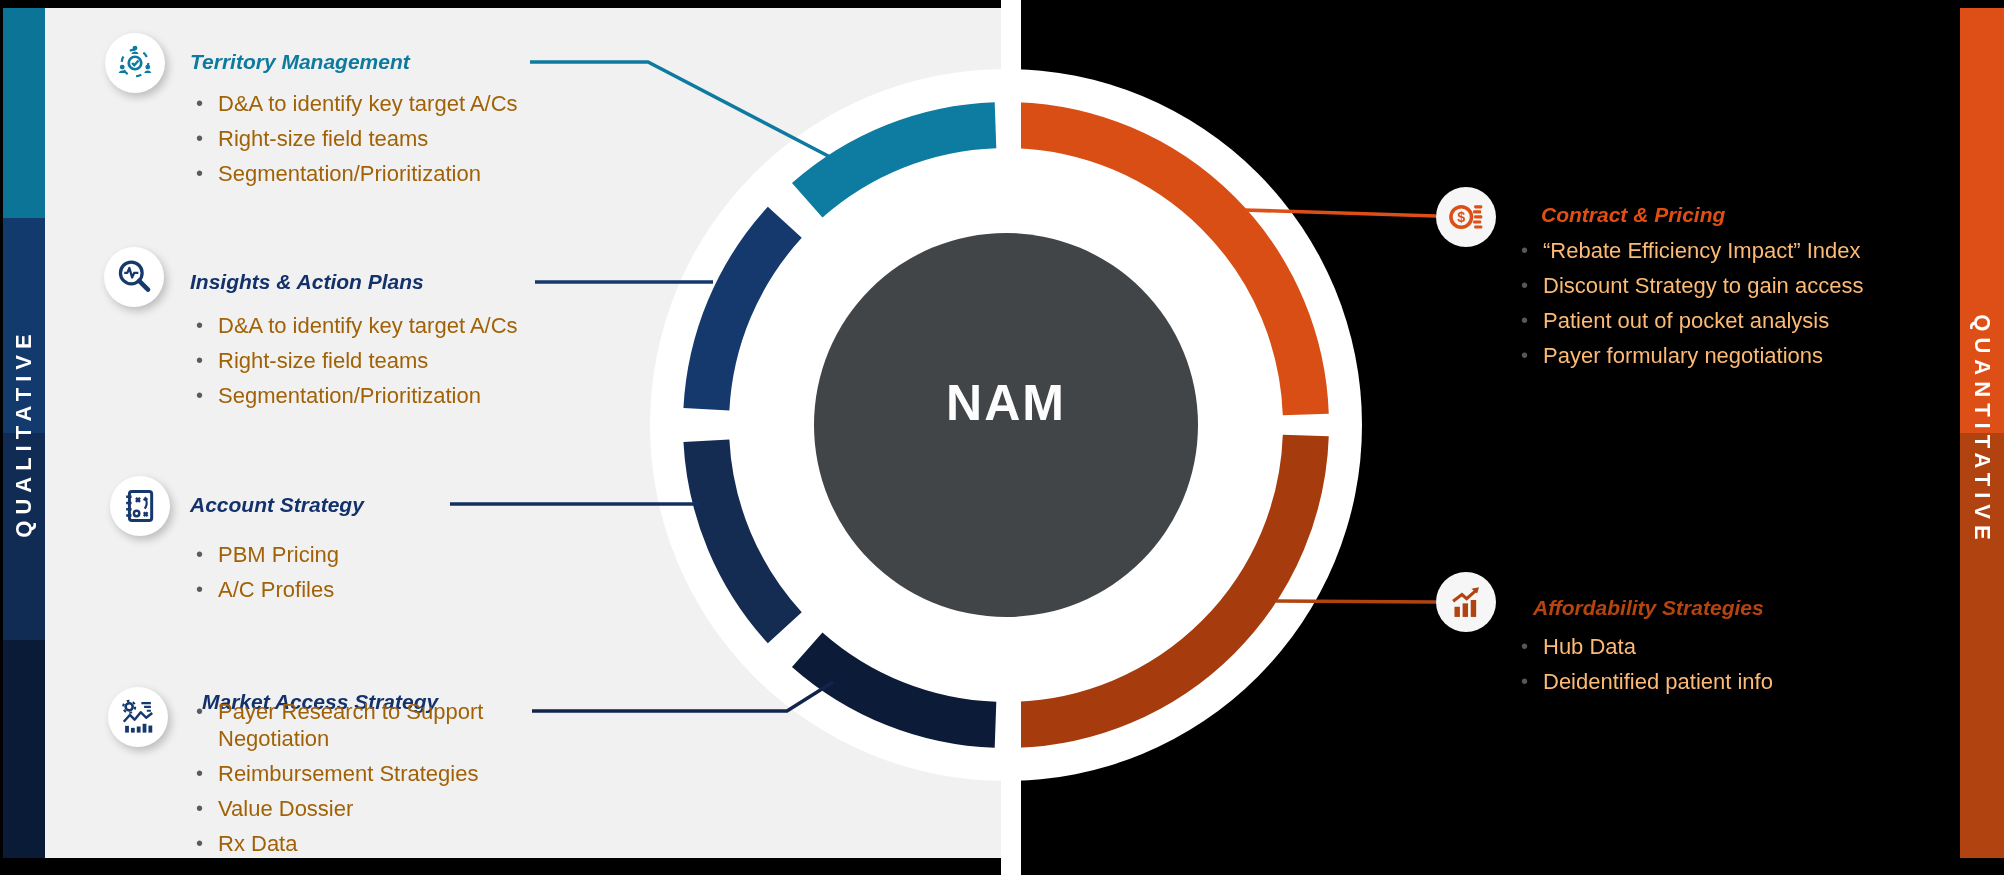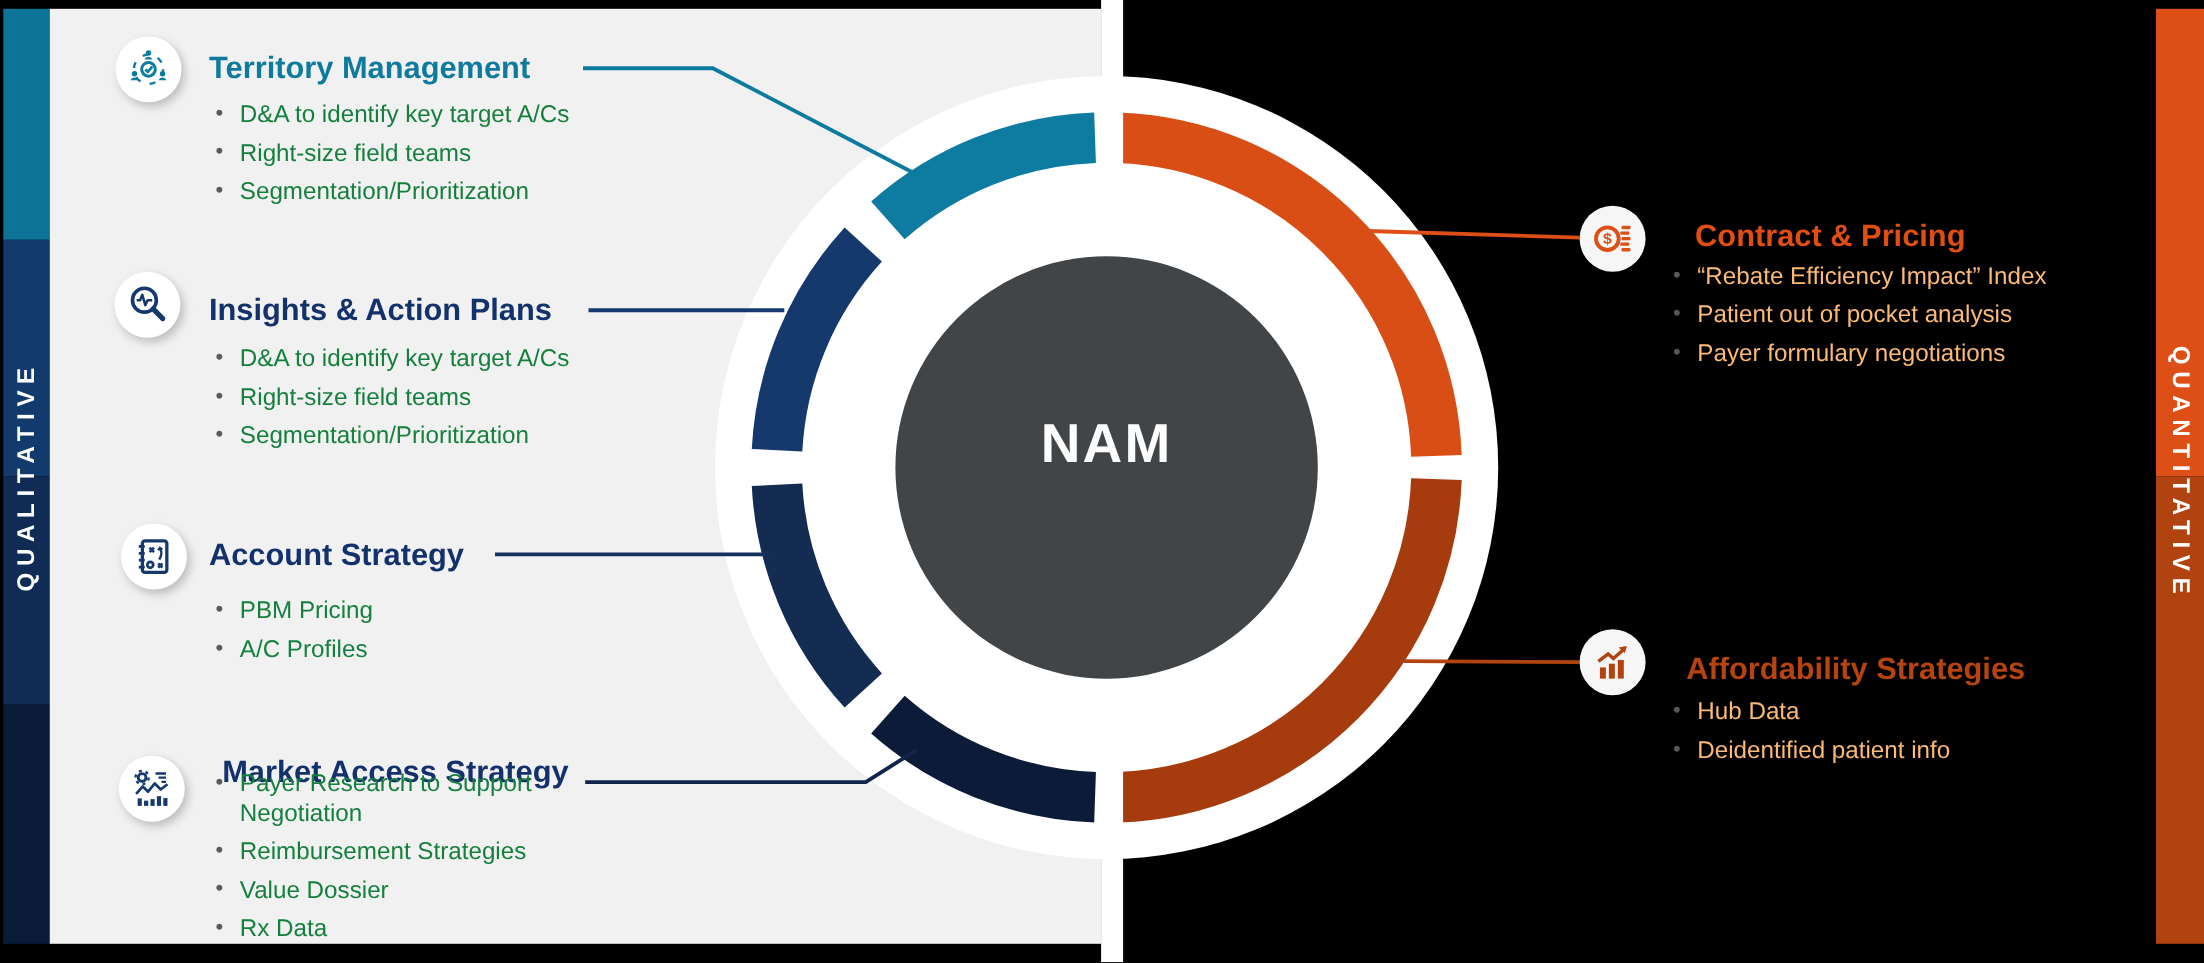--- a/index.html
+++ b/index.html
@@ -2,30 +2,30 @@
 <html><head>
 <meta charset="utf-8">
 <style>
   html,body{margin:0;padding:0;background:#000;}
   .canvas{
     position:relative;width:2004px;height:875px;overflow:hidden;background:#000;
     font-family:"Liberation Sans","DejaVu Sans",sans-serif;
   }
   .diagram{position:absolute;left:0;top:0;}
   .sec-title{
-    position:absolute;margin:0;font-size:28px;font-weight:bold;line-height:34px;
-    white-space:nowrap;letter-spacing:0;
+    position:absolute;margin:0;font-size:21px;font-weight:bold;line-height:34px;
+    white-space:nowrap;letter-spacing:0;font-style:italic;
   }
   .t-teal{color:#0e7a9e;}
   .t-navy{color:#13316b;}
   .t-orange{color:#e04e12;}
   .t-rust{color:#b5440e;margin-left:18px;}
   ul.bullets{
     position:absolute;margin:0;padding:0;list-style:none;
-    font-size:22px;color:#15803d;
+    font-size:22px;color:#a16207;
   }
   ul.bullets li{
     position:relative;line-height:27px;padding:4px 0 4px 28px;
   }
   ul.bullets li::before{
     content:"\2022";position:absolute;left:6px;top:4px;font-size:20px;color:#595c5e;
   }
   ul.bullets.on-dark{color:#fdba74;}
   ul.bullets.on-dark li::before{color:#54585b;}
   .icon-circle{
@@ -190,20 +190,21 @@
         <rect x="19.2" y="9.1" width="6" height="2.3" rx="0.8"></rect>
         <rect x="20" y="12.8" width="6" height="2.3" rx="0.8"></rect>
         <rect x="19.2" y="16.5" width="6" height="2.3" rx="0.8"></rect>
         <rect x="20" y="20.2" width="6" height="2.3" rx="0.8"></rect>
       </g>
     </svg>
   </div>
   <h2 class="sec-title t-orange" style="left:1541px;top:198px;">Contract &amp; Pricing</h2>
   <ul class="bullets on-dark" style="left:1515px;top:233px;width:430px;">
     <li>“Rebate Efficiency Impact” Index</li>
+    <li>Discount Strategy to gain access</li>
     <li>Patient out of pocket analysis</li>
     <li>Payer formulary negotiations</li>
   </ul>
 
   <div class="icon-circle on-dark" style="left:1436px;top:572px;">
     <svg width="38" height="38" viewBox="0 0 28 28">
       <g fill="#b04310">
         <rect x="5.5" y="17.5" width="4" height="7.5"></rect>
         <rect x="11.5" y="15" width="4" height="10"></rect>
         <rect x="17.5" y="12.5" width="4" height="12.5"></rect>

